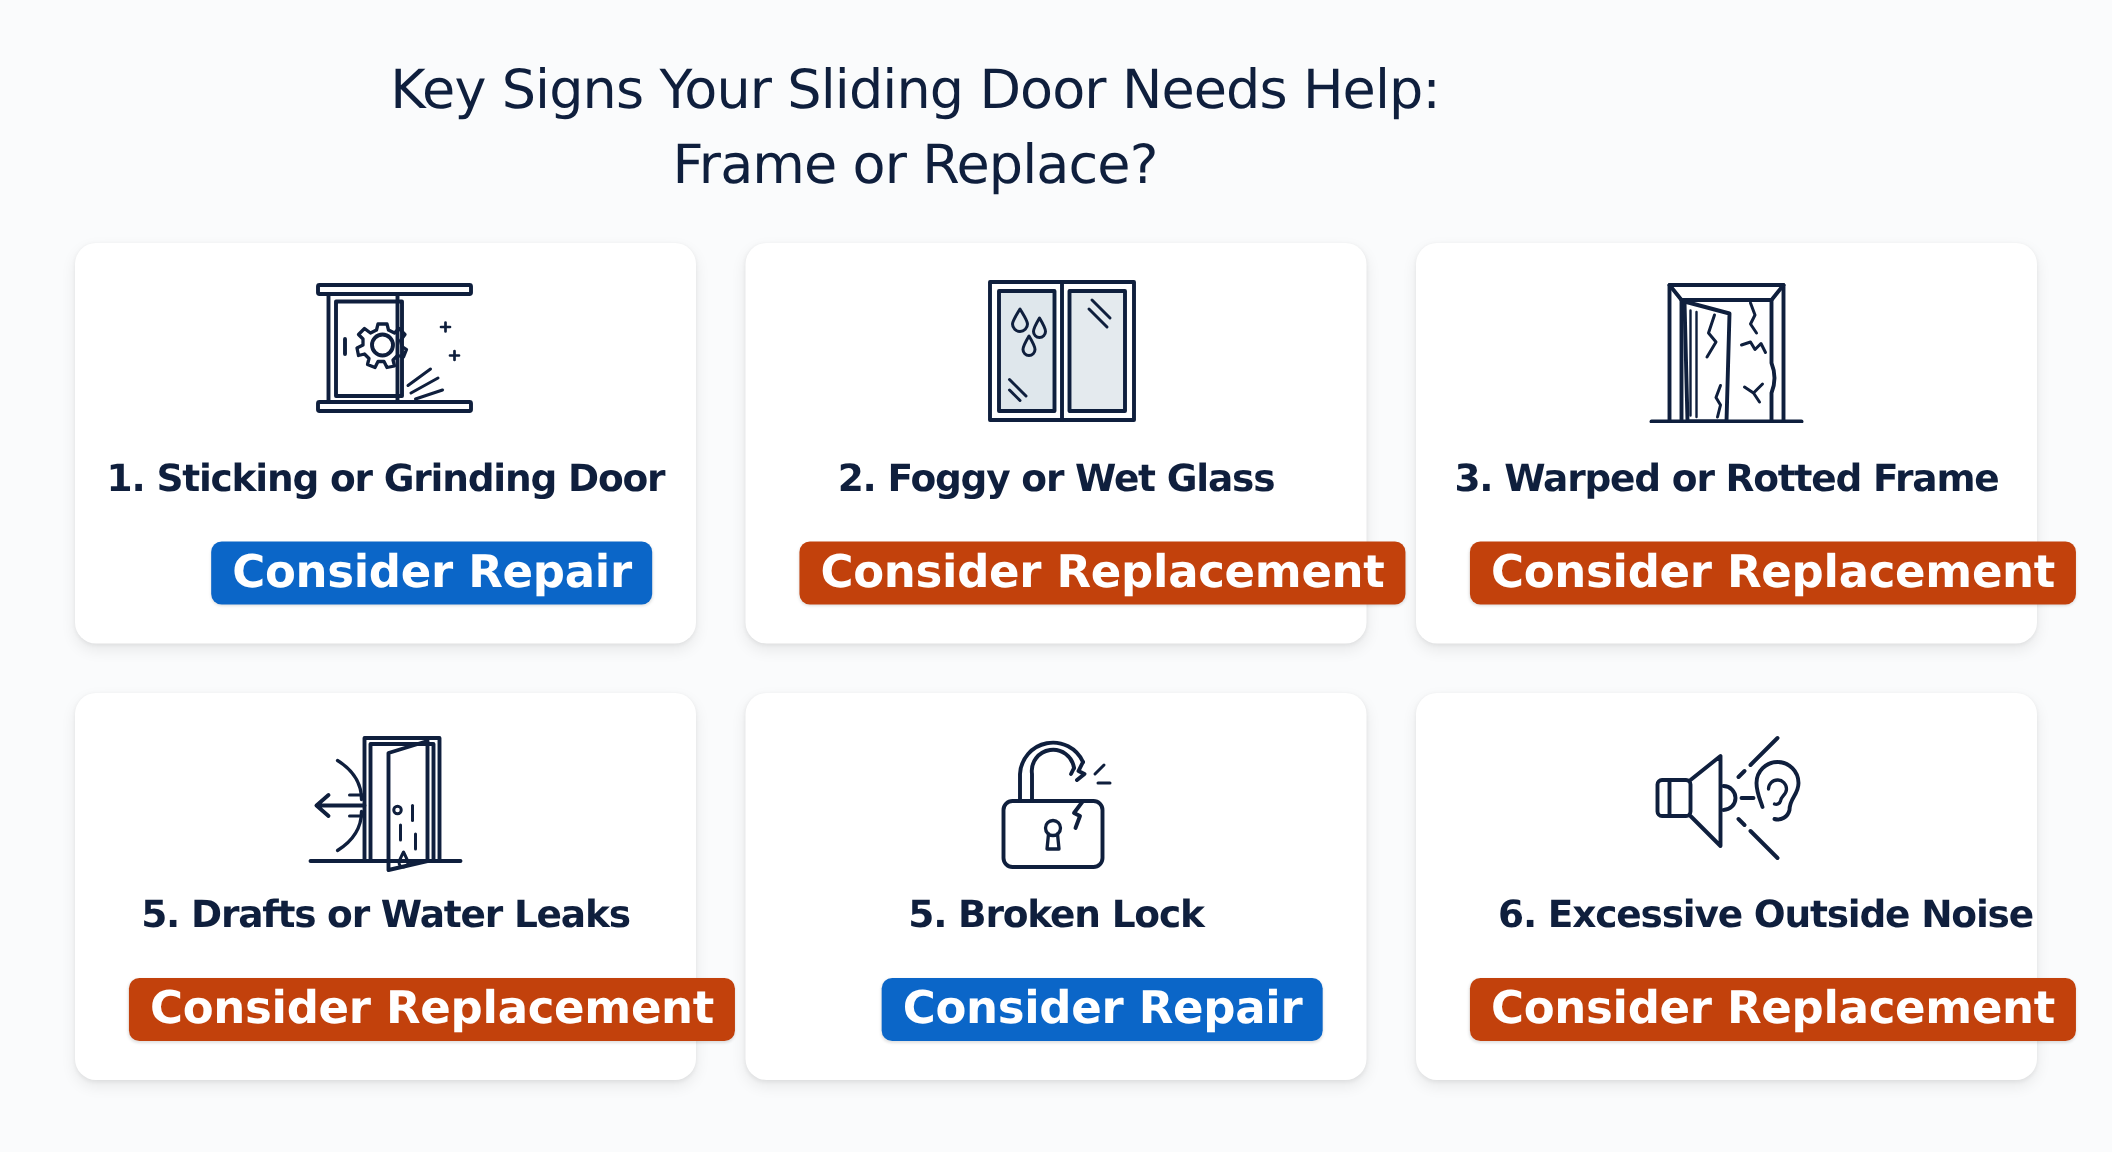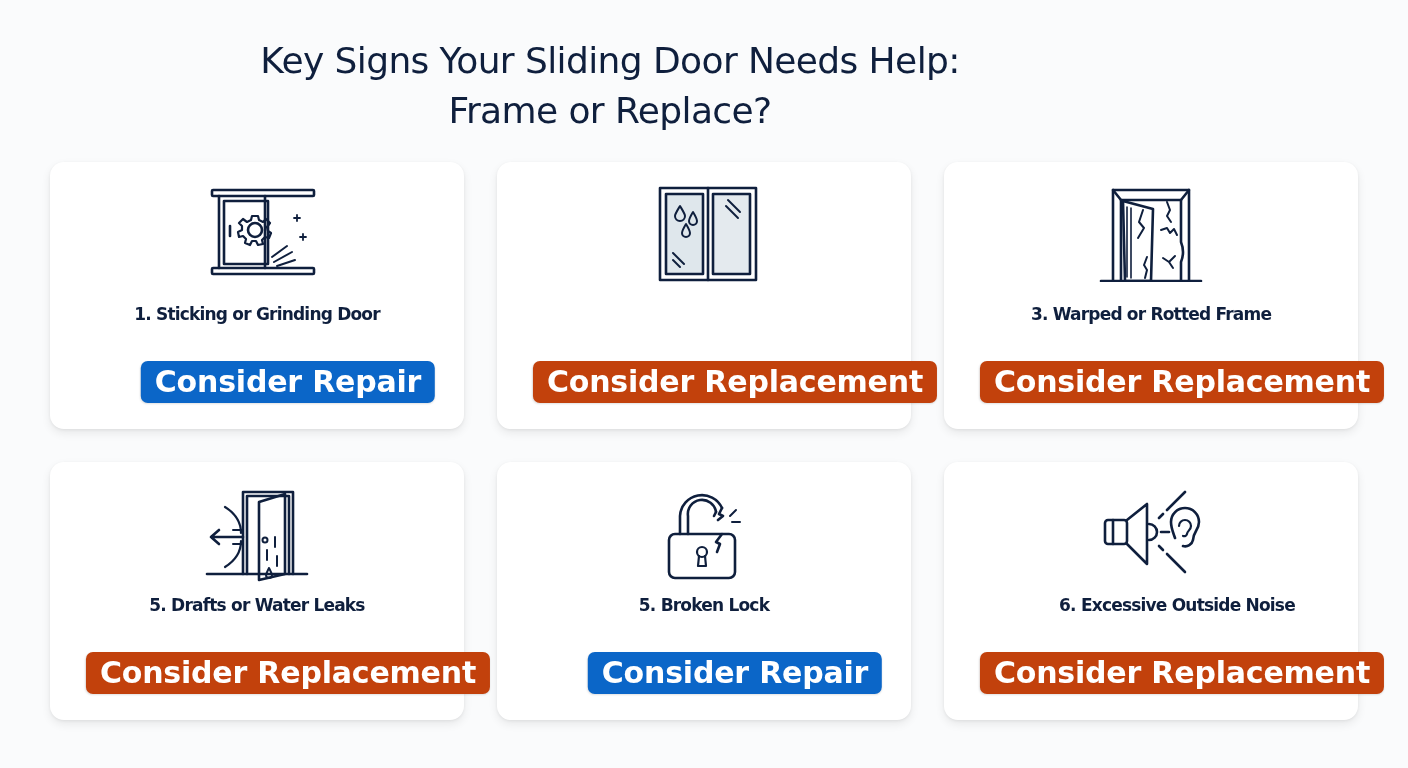--- a/index.html
+++ b/index.html
@@ -29,21 +29,21 @@
   }
   .card .icon {
     position: absolute; left: 50%; transform: translateX(-50%);
     top: 20px; width: 120px; height: 100px;
   }
   .card .icon svg { width: 120px; height: 100px; display: block; }
   .card .heading {
     position: absolute; left: 0; width: 100%; top: 142px;
     text-align: center;
     font-weight: 700;
-    font-size: 17px;
+    font-size: 25px;
     letter-spacing: -0.8px;
     color: #0f1f3d;
     white-space: nowrap;
   }
   .card .badge {
     position: absolute; left: 50%; transform: translateX(-50%);
     top: 199px;
     height: 42px; line-height: 42px;
     padding: 0 14px;
     border-radius: 7px;
@@ -99,20 +99,21 @@
       <rect x="69" y="12" width="37" height="80" fill="#e4eaee"></rect>
       <path d="M36,24 c-3,5 -5,8 -5,10 a5,5 0 0 0 10,0 c0,-2 -2,-5 -5,-10z" stroke-width="2"></path>
       <path d="M49,30 c-3,5 -4,7 -4,9 a4,4 0 0 0 8,0 c0,-2 -1,-4 -4,-9z" stroke-width="2"></path>
       <path d="M42,42 c-3,5 -4,7 -4,9 a4,4 0 0 0 8,0 c0,-2 -1,-4 -4,-9z" stroke-width="2"></path>
       <line x1="29" y1="71" x2="40" y2="82" stroke-width="2"></line>
       <line x1="29" y1="78" x2="36" y2="85" stroke-width="2"></line>
       <line x1="84" y1="18" x2="96" y2="30" stroke-width="2"></line>
       <line x1="82" y1="24" x2="94" y2="36" stroke-width="2"></line>
     </svg>
   </div>
+  <div class="heading">2. Foggy or Wet Glass</div>
   <div class="badge replace">Consider Replacement</div>
 </div>
 
 <div class="card" style="left:944px; top:162px; height:267px;">
   <div class="icon">
     <svg viewBox="0 0 120 100" fill="none" stroke="#0f1f3d" stroke-width="2.6" stroke-linejoin="round" stroke-linecap="round">
       <line x1="10" y1="99" x2="110" y2="99"></line>
       <path d="M22,99 V8 H98 V99"></path>
       <path d="M22,8 L30,18 H90 L98,8"></path>
       <path d="M30,18 V99"></path>

